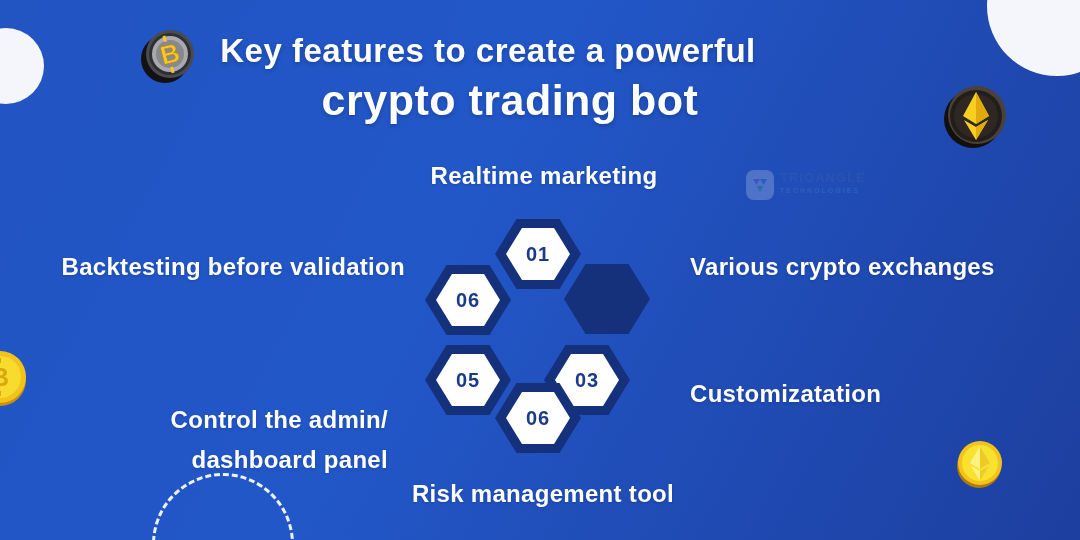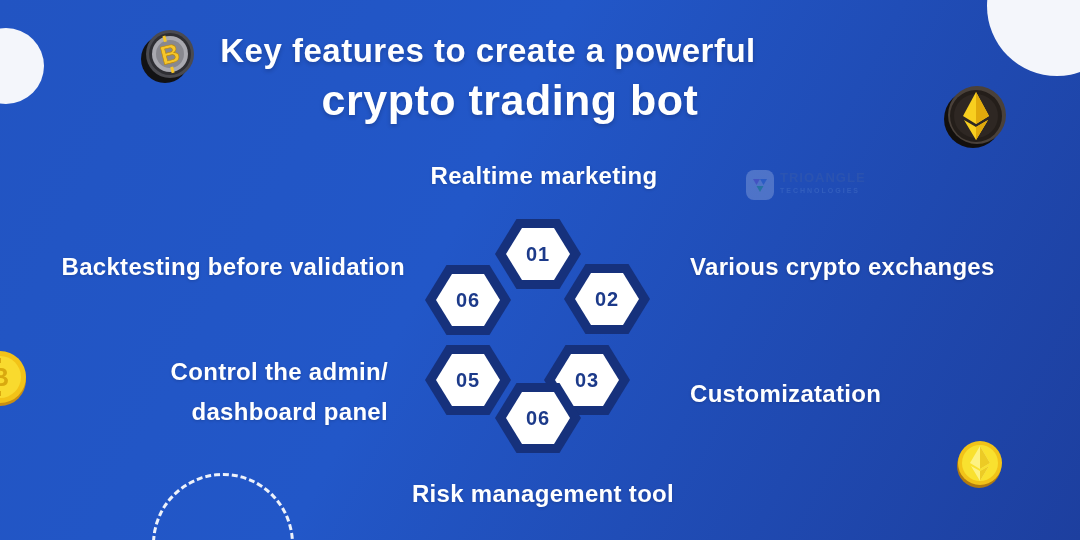--- a/index.html
+++ b/index.html
@@ -22,21 +22,21 @@
   
   .title{position:absolute;top:32px;left:0;width:976px;text-align:center;color:#fff;}
   .title .l1{font-size:33px;font-weight:600;letter-spacing:.5px;text-shadow:0 2px 4px rgba(0,0,20,.22);}
   .title .l2{font-size:43px;font-weight:800;margin-top:6px;letter-spacing:.5px;text-shadow:0 2px 4px rgba(0,0,20,.22);padding-left:44px;}
   
   .label{
     position:absolute;color:#fff;font-size:24px;font-weight:700;
     letter-spacing:.3px;text-shadow:0 1px 3px rgba(0,0,20,.18);white-space:nowrap;
   }
   .label.center{transform:translateX(-50%);}
-  .label.two-line{text-align:right;line-height:40px;}
+  .label.two-line{text-align:right;line-height:40px;margin-top:48px;}
   
   .hex{position:absolute;width:86px;height:70px;}
   .hex .outer{
     position:absolute;inset:0;background:#16317c;
     clip-path:polygon(25% 0%,75% 0%,100% 50%,75% 100%,25% 100%,0% 50%);
   }
   .hex .inner{
     position:absolute;left:11px;top:9px;width:64px;height:52px;background:#ffffff;
     clip-path:polygon(25% 0%,75% 0%,100% 50%,75% 100%,25% 100%,0% 50%);
     display:flex;align-items:center;justify-content:center;
@@ -141,23 +141,20 @@
   <div class="label" style="right:675px;top:253px;">Backtesting before validation</div>
 
   <div class="hex" style="left:495px;top:219px;">
     <div class="outer"></div>
     <div class="inner">
       <span class="num">01</span>
     </div>
   </div>
   <div class="hex" style="left:564px;top:264px;">
     <div class="outer"></div>
-    <div class="inner">
-      <span class="num">02</span>
-    </div>
   </div>
   <div class="hex" style="left:544px;top:345px;">
     <div class="outer"></div>
     <div class="inner">
       <span class="num">03</span>
     </div>
   </div>
   <div class="hex" style="left:495px;top:383px;">
     <div class="outer"></div>
     <div class="inner">

